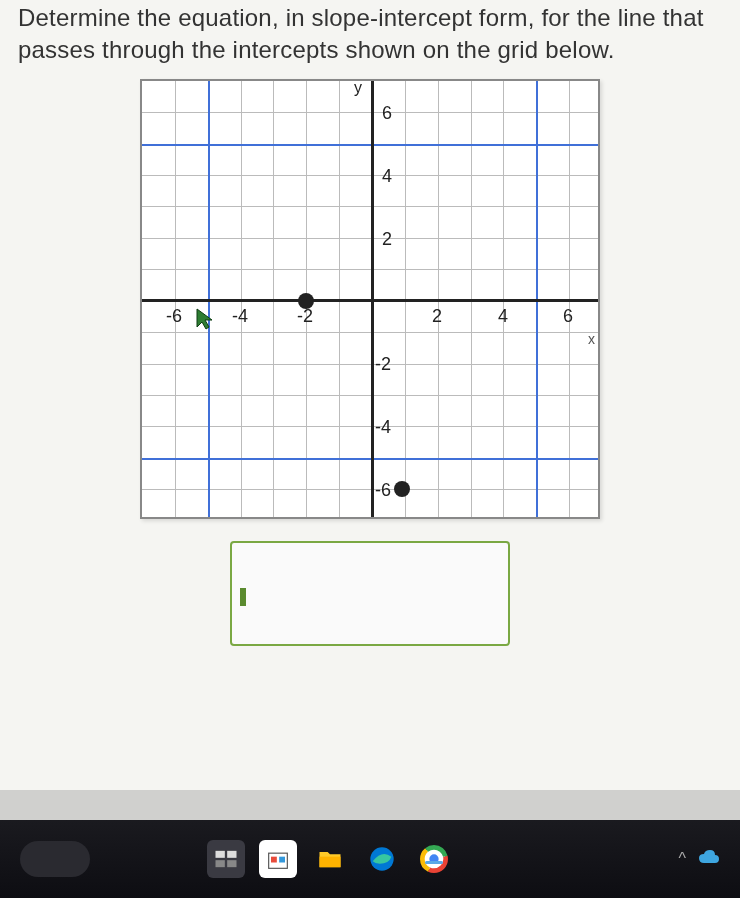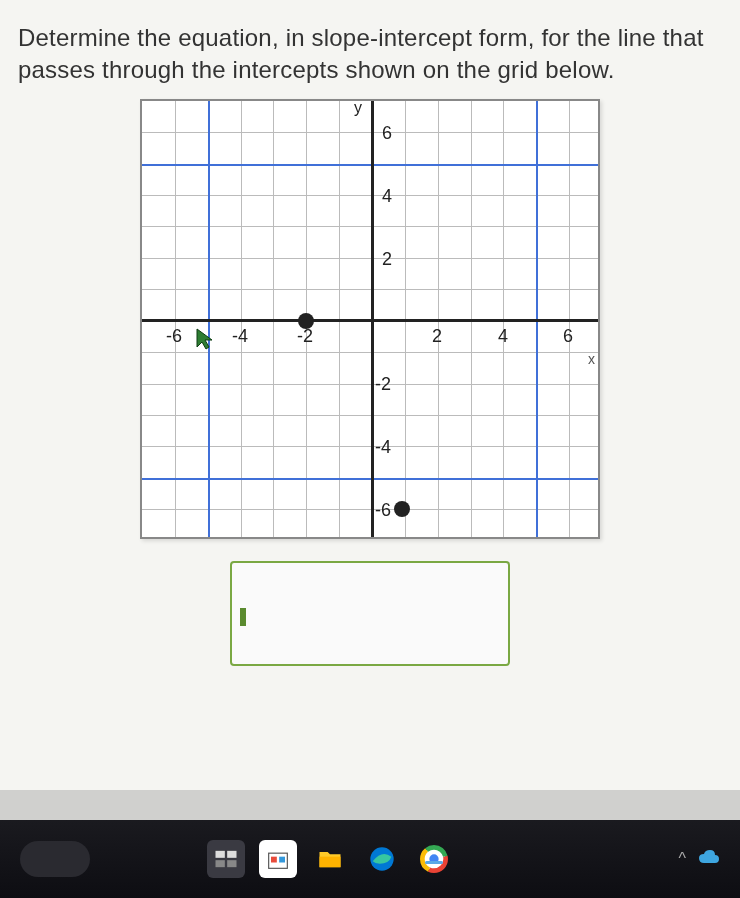--- a/index.html
+++ b/index.html
@@ -6,21 +6,21 @@
     body {
       width: 740px;
       height: 898px;
       font-family: Arial, sans-serif;
       background: #e8e8e8;
       position: relative;
       overflow: hidden;
     }
     .content-area {
       background: #f5f5f2;
-      padding: 22px 18px;
+      padding: 2px 18px;
       height: 790px;
     }
     .question-text {
       font-size: 24px;
       color: #333;
       line-height: 1.35;
       margin-bottom: 12px;
       letter-spacing: 0.2px;
     }
     .graph-container {

